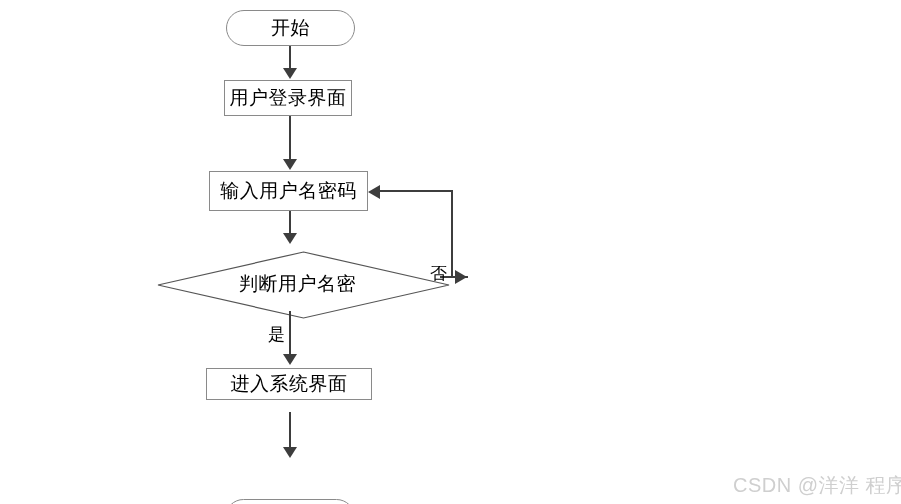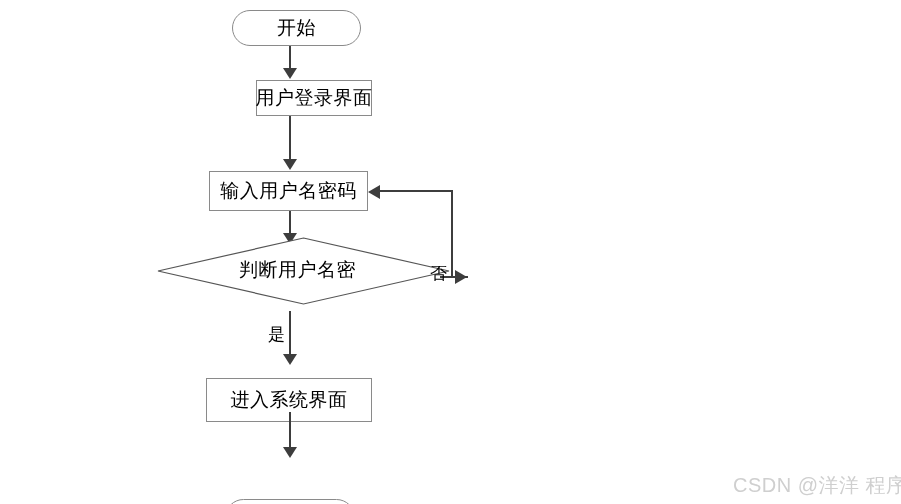--- a/index.html
+++ b/index.html
@@ -116,42 +116,42 @@
     font-size: 20px;
     white-space: nowrap;
     letter-spacing: 0.5px;
   }
 </style>
 </head>
 <body>
 
 <div id="canvas">
 
-  <div class="node terminator" style="left:232px; top:10px; width:129px; height:36px;text-align:right;">
+  <div class="node terminator" style="left:226px; top:10px; width:129px; height:36px;text-align:right;">
     <span>开始</span>
   </div>
 
   <div class="vline" style="left:289px; top:46px; height:24px;"></div>
   <div class="arrow-down" style="left:283px; top:68px;"></div>
 
-  <div class="node process" style="left:224px; top:80px; width:116px; height:36px;margin-left:32px;">
+  <div class="node process" style="left:224px; top:80px; width:128px; height:36px;">
     <span>用户登录界面</span>
   </div>
 
   <div class="vline" style="left:289px; top:116px; height:45px;"></div>
   <div class="arrow-down" style="left:283px; top:159px;"></div>
 
   <div class="node process" style="left:209px; top:171px; width:159px; height:40px;">
     <span>输入用户名密码</span>
   </div>
 
   <div class="vline" style="left:289px; top:211px; height:24px;"></div>
   <div class="arrow-down" style="left:283px; top:233px;"></div>
 
-  <div class="decision" style="left:157px; top:237px; width:293px; height:68px;">
+  <div class="decision" style="left:157px; top:251px; width:293px; height:68px;">
     <svg width="293" height="68" viewBox="0 0 293 68">
       <polygon points="146.5,1 292,34 146.5,67 1,34" fill="#ffffff" stroke="#555555" stroke-width="1.2"></polygon>
     </svg>
     <div class="dec-text">
       <span class="dec-line-1">判断用户名密</span>
     </div>
   </div>
 
   <div class="hline" style="left:440px; top:276px; width:28px;"></div>
   <div class="arrow-right" style="left:455px; top:270px;"></div>
@@ -159,21 +159,21 @@
 
 
   <div class="vline" style="left:451px; top:190px; height:88px;"></div>
   <div class="hline" style="left:380px; top:190px; width:72px;"></div>
   <div class="arrow-left" style="left:368px; top:185px;"></div>
 
   <div class="vline" style="left:289px; top:311px; height:45px;"></div>
   <div class="arrow-down" style="left:283px; top:354px;"></div>
   <div class="edge-label" style="left:268px; top:326px;">是</div>
 
-  <div class="node process" style="left:206px; top:378px; width:166px; height:44px;">
+  <div class="node process" style="left:206px; top:368px; width:166px; height:32px;">
     <span>进入系统界面</span>
   </div>
 
   <div class="vline" style="left:289px; top:412px; height:37px;"></div>
   <div class="arrow-down" style="left:283px; top:447px;"></div>
 
   <div class="node terminator" style="left:225px; top:460px; width:130px; height:37px;margin-top:39px;">
     <span>结束</span>
   </div>
 

